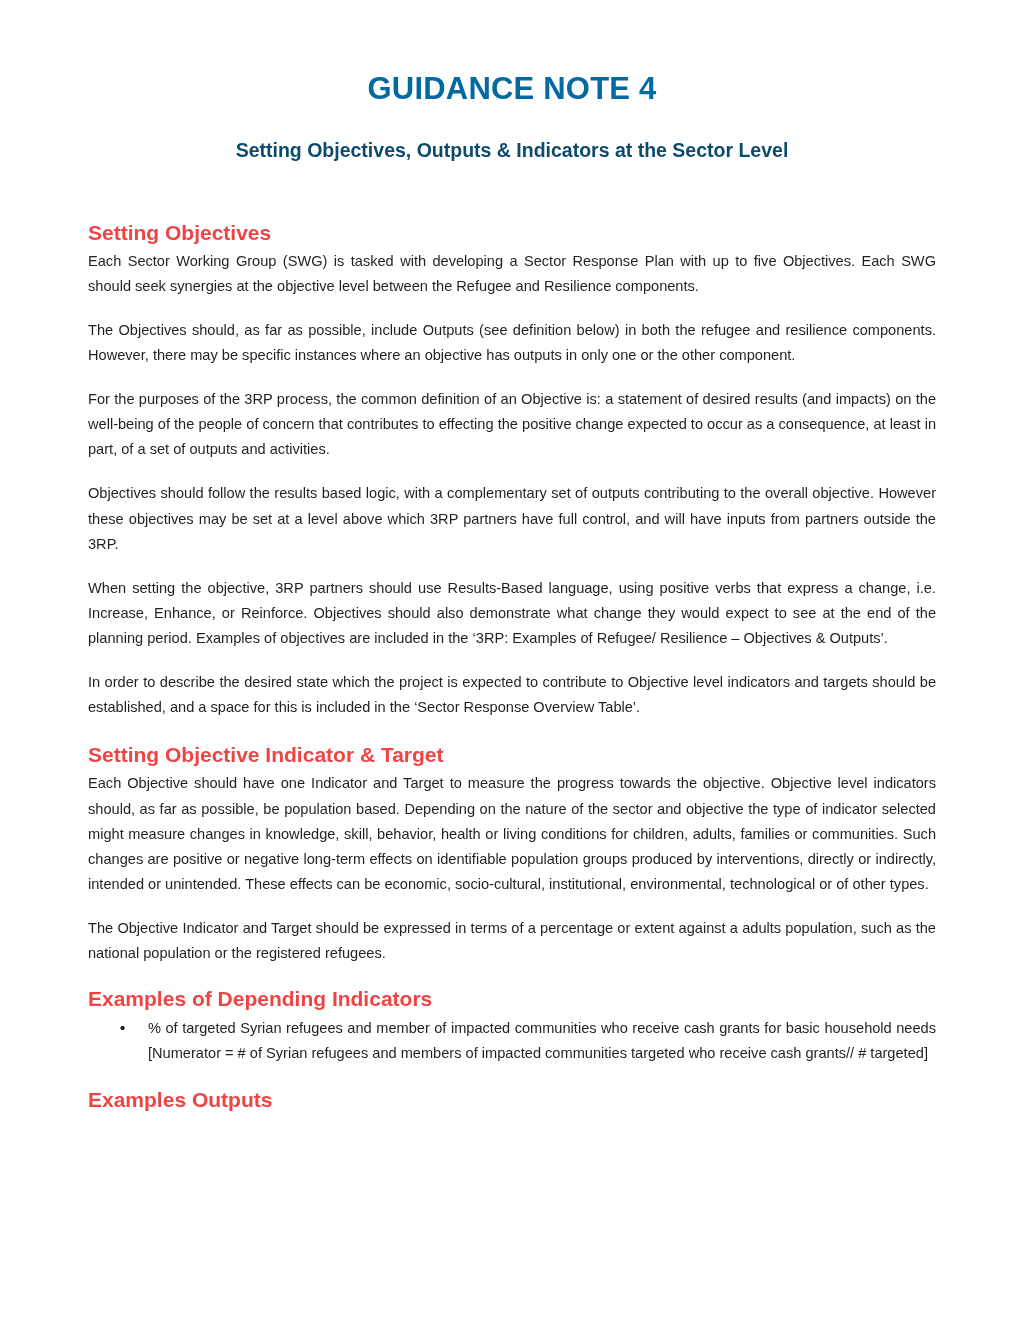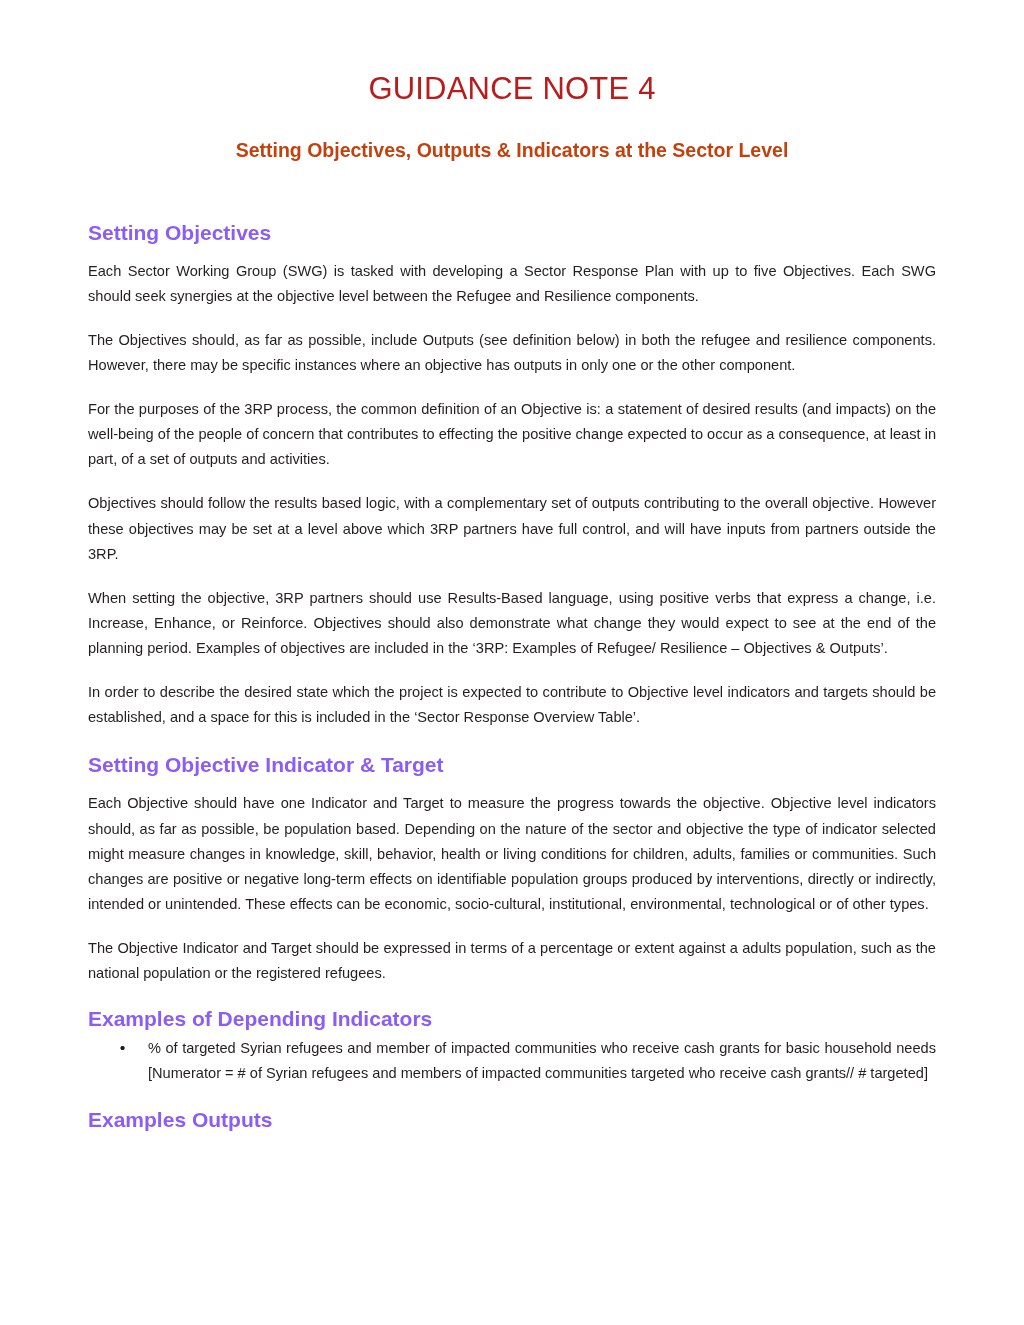--- a/index.html
+++ b/index.html
@@ -18,55 +18,55 @@
   .page {
     position: relative;
     width: 1024px;
     height: 1325px;
     box-sizing: border-box;
     padding: 0 88px;
     background: #ffffff;
   }
   .doc-title {
     text-align: center;
-    color: #b91c1c;
+    color: #0369a1;
     font-size: 31px;
-    font-weight: normal;
+    font-weight: bold;
     letter-spacing: 0.2px;
     margin: 0;
     padding-top: 70px;
     line-height: 1.2;
   }
   .doc-subtitle {
     text-align: center;
-    color: #c2410c;
+    color: #0c4a6e;
     font-size: 19.5px;
     font-weight: bold;
     margin: 0;
     padding-top: 31px;
     line-height: 1.25;
   }
   .section-heading {
-    color: #8b5cf6;
+    color: #ef4444;
     font-size: 21px;
     font-weight: bold;
     margin: 0;
     line-height: 1.25;
   }
   .spacer-before-first-heading { height: 57px; }
 
   p.body-text {
     font-size: 14.6px;
     line-height: 1.72;
     text-align: justify;
     margin: 0;
     color: #231f20;
     -webkit-font-smoothing: antialiased;
   }
-  p.body-text.tight-top { margin-top: 13px; }
+  p.body-text.tight-top { margin-top: 3px; }
   p.gap { margin-top: 19px; }
 
   ul.bullet-list {
     list-style: none;
     margin: 4px 0 0 0;
     padding: 0;
   }
   ul.bullet-list li {
     position: relative;
     padding-left: 60px;

